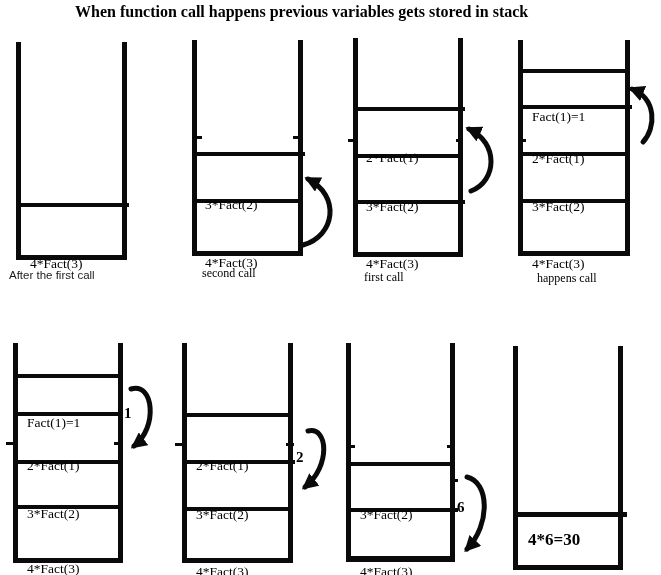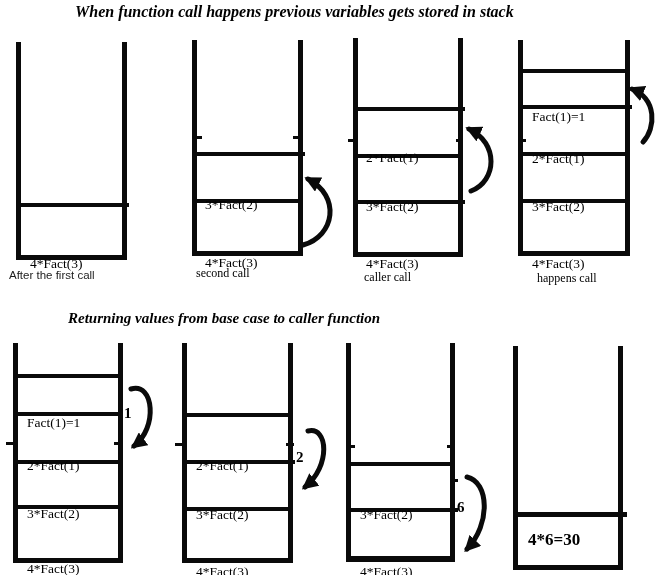--- a/index.html
+++ b/index.html
@@ -1,67 +1,66 @@
 <!DOCTYPE html>
 <html><head>
 <meta charset="utf-8">
 <style>
   html,body{margin:0;padding:0;background:#ffffff;}
   #canvas{position:relative;width:661px;height:575px;background:#ffffff;overflow:hidden;
           font-family:"Liberation Serif","DejaVu Serif",serif;color:#000;}
   .wall{position:absolute;background:#0a0a0a;}
   .hline{position:absolute;background:#0a0a0a;}
   .tick{position:absolute;background:#0a0a0a;}
-  .title{position:absolute;font-weight:bold;font-size:16px;white-space:nowrap;font-style:italic;}
+  .title{position:absolute;font-weight:bold;font-size:16px;white-space:nowrap;}
   .cell-text{position:absolute;font-size:13.5px;white-space:nowrap;margin-top:28px;}
   .cap-serif{position:absolute;font-size:12px;white-space:nowrap;}
   .cap-sans{position:absolute;font-family:"Liberation Sans","DejaVu Sans",sans-serif;
             font-size:11.5px;color:#1c1c1c;white-space:nowrap;}
   .num-label{position:absolute;font-weight:bold;font-size:15px;white-space:nowrap;}
   .big-bold{position:absolute;font-weight:bold;font-size:17px;white-space:nowrap;}
   svg{position:absolute;left:0;top:0;}
 </style>
 </head>
 <body>
 
 <div id="canvas">
 
   <div class="title" style="left:75px;top:3px;">When function call happens previous variables gets stored in stack</div>
-  <div class="title" style="left:68px;top:310px;font-size:15px;">Returning values from base case to caller function</div>
 
   <div class="wall" style="left:16px;top:42px;width:5px;height:218px;"></div>
   <div class="wall" style="left:122px;top:42px;width:5px;height:218px;"></div>
   <div class="hline" style="left:16px;top:255px;width:111px;height:5px;"></div>
   <div class="hline" style="left:16px;top:203px;width:113px;height:4px;"></div>
   <div class="cell-text" style="left:30px;top:228px;">4*Fact(3)</div>
   <div class="cap-sans" style="left:9px;top:269px;">After the first call</div>
 
   <div class="wall" style="left:192px;top:40px;width:5px;height:216px;"></div>
   <div class="wall" style="left:298px;top:40px;width:5px;height:216px;"></div>
   <div class="hline" style="left:192px;top:251px;width:111px;height:5px;"></div>
   <div class="hline" style="left:192px;top:152px;width:113px;height:4px;"></div>
   <div class="hline" style="left:192px;top:199px;width:111px;height:4px;"></div>
   <div class="tick" style="left:192px;top:136px;width:10px;height:3px;"></div>
   <div class="tick" style="left:293px;top:136px;width:10px;height:3px;"></div>
   <div class="cell-text" style="left:205px;top:169px;">3*Fact(2)</div>
   <div class="cell-text" style="left:205px;top:227px;">4*Fact(3)</div>
-  <div class="cap-serif" style="left:196px;top:266px;">second call</div>
+  <div class="cap-serif" style="left:202px;top:266px;">second call</div>
 
   <div class="wall" style="left:353px;top:38px;width:5px;height:219px;"></div>
   <div class="wall" style="left:458px;top:38px;width:5px;height:219px;"></div>
   <div class="hline" style="left:353px;top:252px;width:110px;height:5px;"></div>
   <div class="hline" style="left:353px;top:107px;width:112px;height:4px;"></div>
   <div class="hline" style="left:353px;top:154px;width:110px;height:4px;"></div>
   <div class="hline" style="left:353px;top:200px;width:112px;height:4px;"></div>
   <div class="tick" style="left:348px;top:139px;width:7px;height:3px;"></div>
   <div class="tick" style="left:456px;top:139px;width:7px;height:3px;"></div>
   <div class="cell-text" style="left:366px;top:122px;">2*Fact(1)</div>
   <div class="cell-text" style="left:366px;top:171px;">3*Fact(2)</div>
   <div class="cell-text" style="left:366px;top:228px;">4*Fact(3)</div>
-  <div class="cap-serif" style="left:364px;top:270px;">caller call</div>
+  <div class="cap-serif" style="left:364px;top:270px;">first call</div>
 
   <div class="wall" style="left:518px;top:40px;width:5px;height:216px;"></div>
   <div class="wall" style="left:625px;top:40px;width:5px;height:216px;"></div>
   <div class="hline" style="left:518px;top:251px;width:112px;height:5px;"></div>
   <div class="hline" style="left:518px;top:69px;width:112px;height:4px;"></div>
   <div class="hline" style="left:518px;top:105px;width:114px;height:4px;"></div>
   <div class="hline" style="left:518px;top:152px;width:112px;height:4px;"></div>
   <div class="hline" style="left:518px;top:199px;width:112px;height:4px;"></div>
   <div class="tick" style="left:519px;top:139px;width:7px;height:3px;"></div>
   <div class="cell-text" style="left:532px;top:81px;">Fact(1)=1</div>

